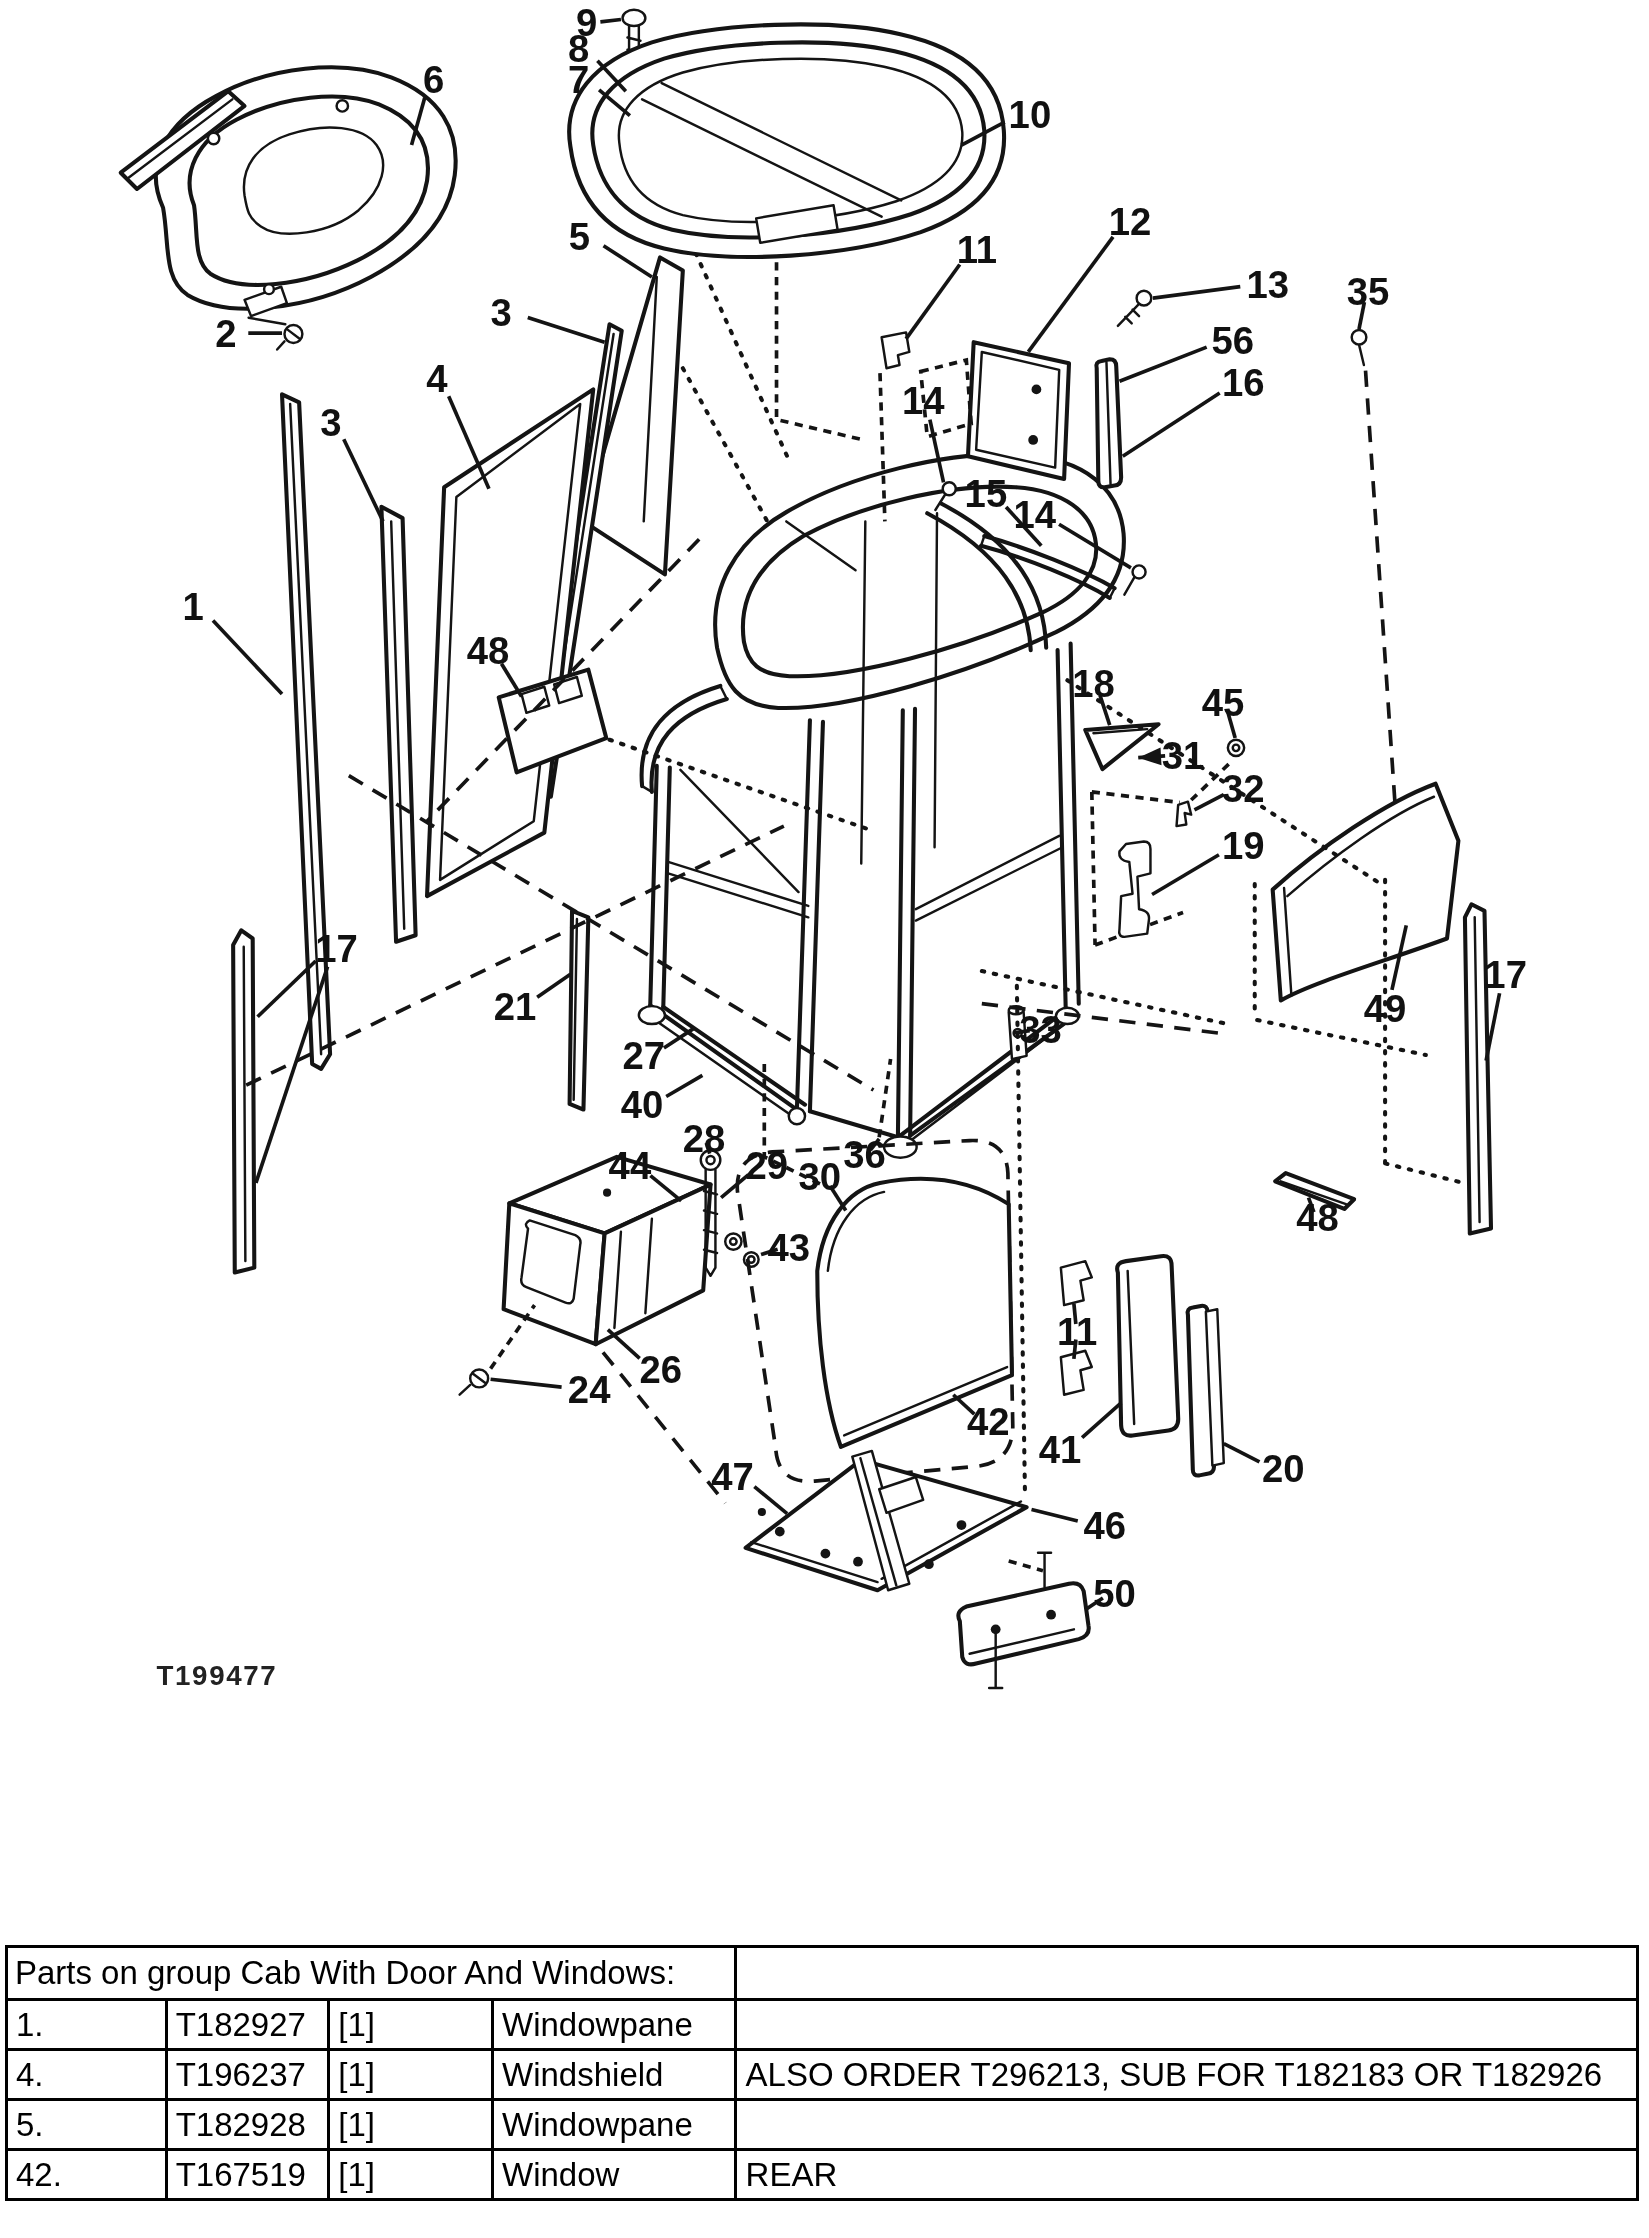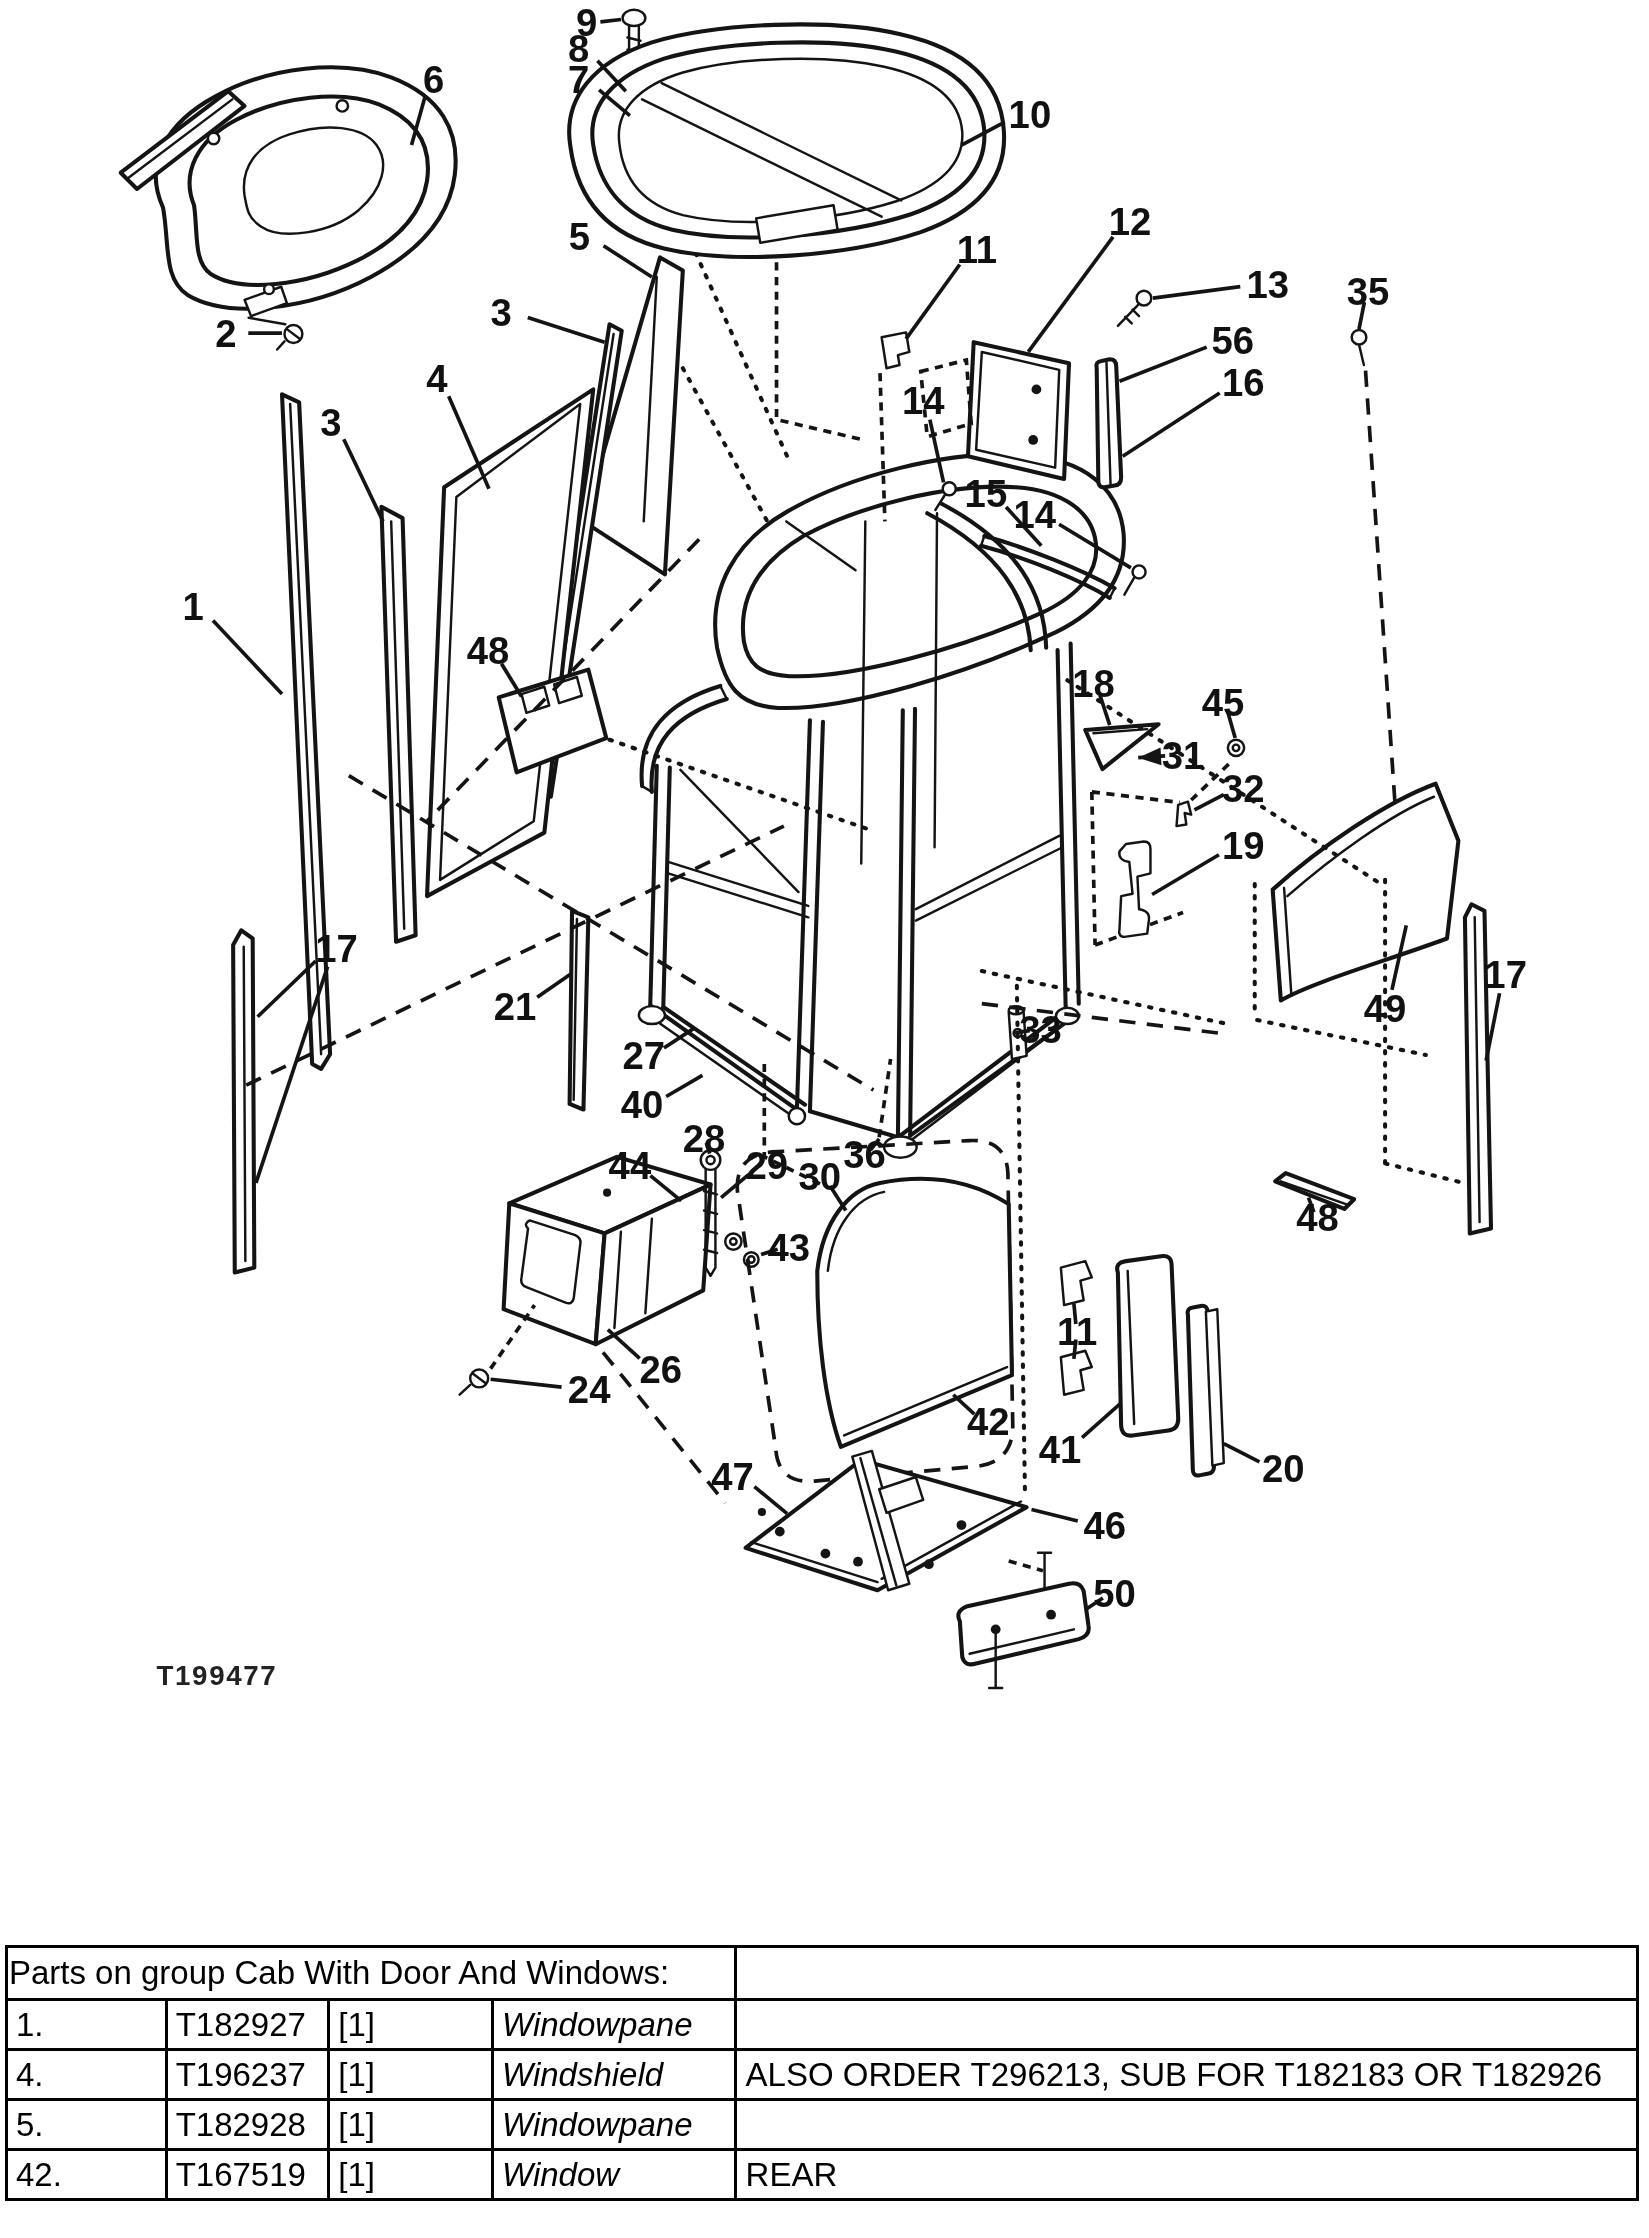--- a/index.html
+++ b/index.html
@@ -19,23 +19,23 @@
   .drawing-no{font-family:"Liberation Sans",sans-serif;font-weight:700;font-size:34px;fill:#222;letter-spacing:2px;}
   
   .parts-table-wrap{position:absolute;left:4.9px;top:1945px;width:1634px;}
   table.parts{border-collapse:collapse;width:1634px;table-layout:fixed;font-size:33px;}
   table.parts td,table.parts th{border:3.3px solid #000;padding:0 0 0 8.1px;height:47px;font-weight:400;text-align:left;white-space:nowrap;overflow:hidden;vertical-align:middle;}
   table.parts .c0{width:158px;}
   table.parts .c1{width:161px;}
   table.parts .c2{width:162px;}
   table.parts .c3{width:241px;padding-left:21px;}
   table.parts .c4{width:892px;padding-left:28px;}
-  table.parts td.col3{font-style:italic;}
+  table.parts td.col3{}
   table.parts td.col4{}
-  table.parts .title-cell{height:50px;padding-left:1px;}
+  table.parts .title-cell{height:50px;padding-left:7px;}
 </style>
 </head>
 <body>
 
 <svg id="diagram-svg" width="1650" height="1943" viewBox="0 0 2025 2385">
 
   <g>
     <ellipse class="fw2" cx="778" cy="22" rx="14" ry="10"></ellipse>
     <path class="ln2" d="M772,31 L772,95 M784,31 L784,95 M770,46 L786,50 M770,61 L786,65 M770,76 L786,80 M772,95 L778,105 L784,95"></path>
     <circle class="fw2" cx="780" cy="118" r="10"></circle>

